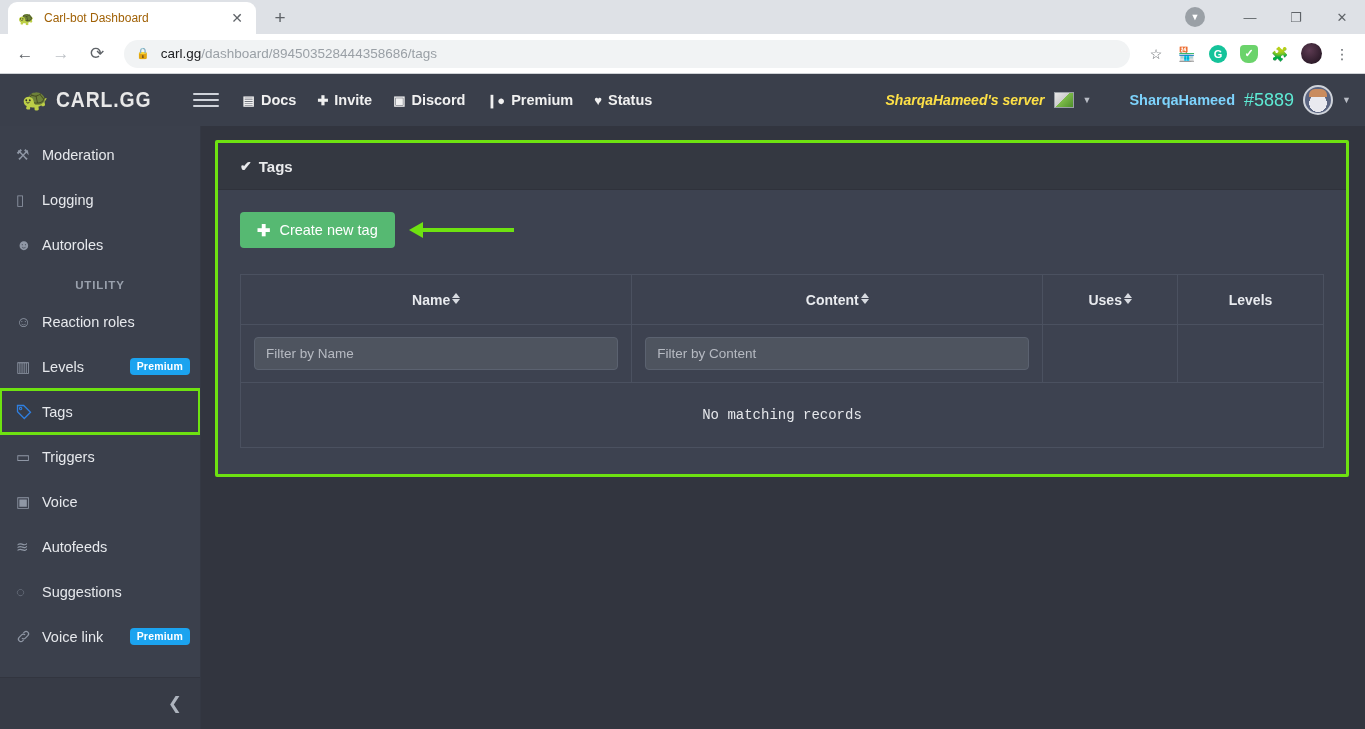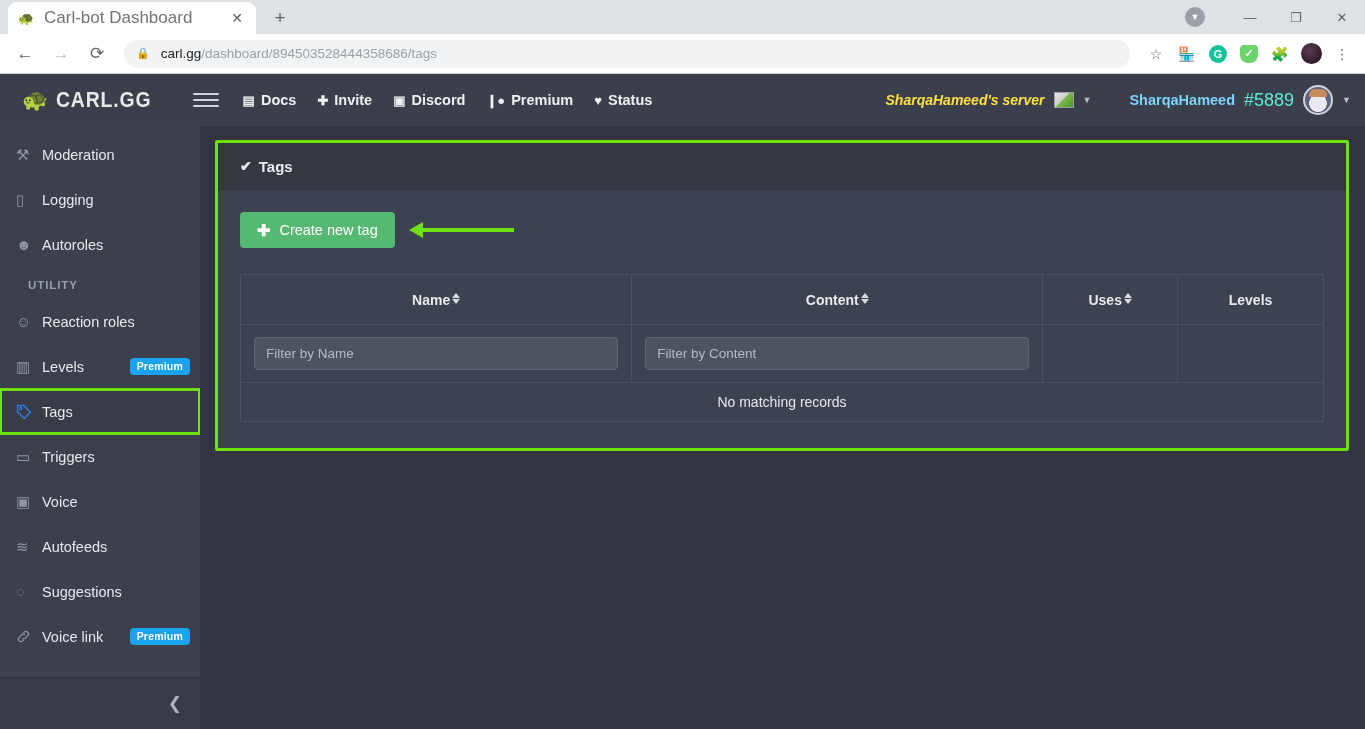--- a/index.html
+++ b/index.html
@@ -28,22 +28,22 @@
     position: relative;
   }
   .tab-favicon {
     width: 17px; height: 17px;
     margin-right: 9px;
     display: flex; align-items: center; justify-content: center;
     font-size: 13px; line-height: 1;
   }
   .tab-title {
     flex: 1;
-    font-size: 17px;
-    color: #737373;
+    font-size: 12px;
+    color: #a16207;
     white-space: nowrap; overflow: hidden; text-overflow: ellipsis;
   }
   .tab-close {
     width: 18px; height: 18px;
     display: flex; align-items: center; justify-content: center;
     color: #5f6368; font-size: 14px;
     border-radius: 50%;
   }
   .new-tab-btn {
     width: 28px; height: 28px;
@@ -186,21 +186,21 @@
   .side-label { flex: 1; }
   .badge-premium {
     background: #1ba3ef; color: #fff;
     font-size: 10.5px; font-weight: bold;
     padding: 2px 7px 3px; border-radius: 4px;
     letter-spacing: .2px;
   }
   .side-section {
     padding: 12px 28px 8px;
     color: #9aa1ad; font-size: 11.5px;
-    font-weight: bold; letter-spacing: .9px;
+    font-weight: bold; letter-spacing: .9px; text-align: center;
   }
   .side-item.active {
     outline: 3px solid #6ee211;
     outline-offset: -2px;
     background: #373c47;
     z-index: 2;
   }
   .side-footer {
     height: 52px; background: #373b46;
     display: flex; align-items: center; justify-content: flex-end;
@@ -295,21 +295,22 @@
     color: #e3e5e9;
     font-size: 13.5px;
     padding: 0 11px;
     font-family: "Liberation Sans", sans-serif;
   }
   .filter-input::placeholder { color: #b6bac2; }
   .empty-cell {
     text-align: center;
     color: #e5e7eb;
     font-size: 14px;
-    height: 39px;
+    height: 65px;
+    font-family: Liberation Mono, monospace;
   }
   .col-name  { width: 35.4%; }
   .col-content { width: 37.2%; }
   .col-uses  { width: 12.2%; }
   .col-actions { width: 13.2%; }
 </style>
 </head>
 <body>
 
 <div class="browser-tabstrip">

